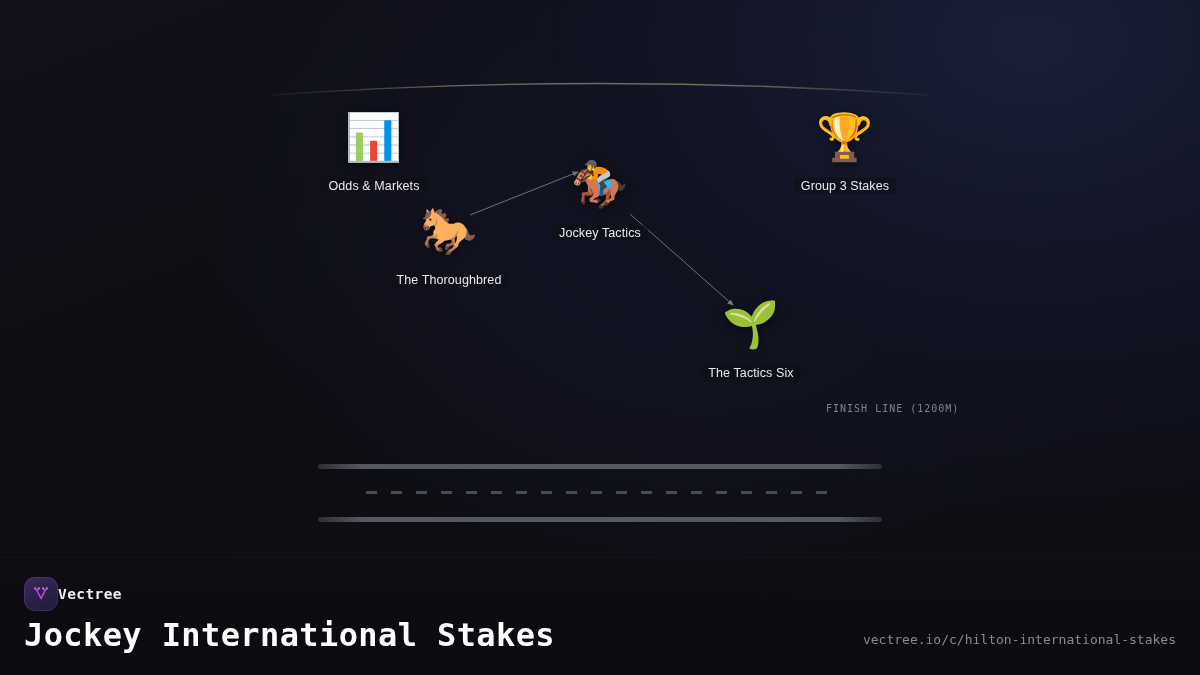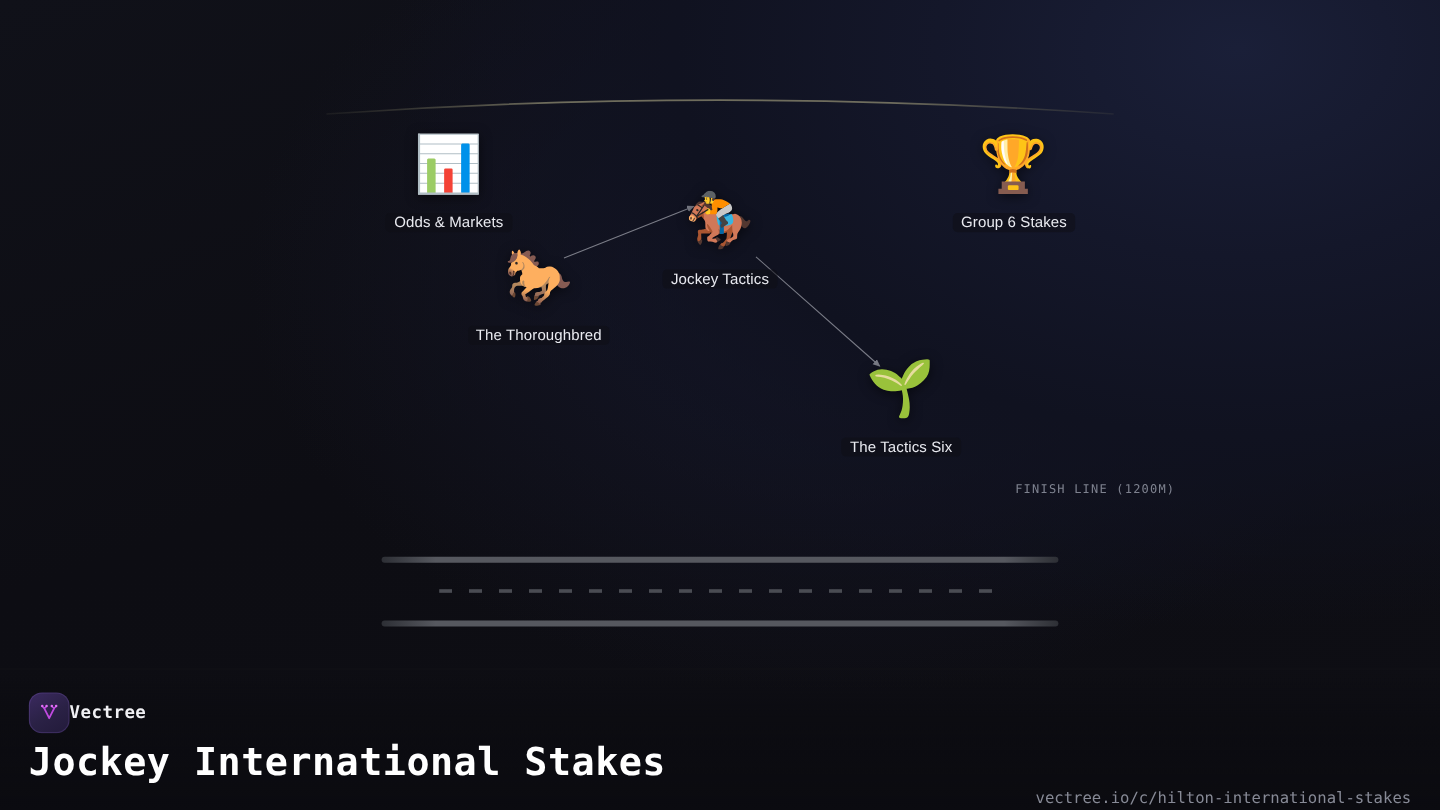--- a/index.html
+++ b/index.html
@@ -61,21 +61,20 @@
   
   #finish-line-caption {
     position: absolute;
     left: 826px;
     top: 403px;
     font-family: "DejaVu Sans Mono", monospace;
     font-size: 10px;
     letter-spacing: 1.0px;
     color: #7e828f;
     white-space: nowrap;
-    margin-left: 20px;
   }
 
   
   #race-track {
     position: absolute;
     left: 318px;
     top: 464px;
     width: 564px;
     height: 58px;
   }
@@ -148,21 +147,20 @@
     white-space: nowrap;
   }
   #page-url {
     position: absolute;
     right: 24px;
     top: 74px;
     font-family: "DejaVu Sans Mono", monospace;
     font-size: 13px;
     color: #878a96;
     white-space: nowrap;
-    margin-top: 26px;
   }
 </style>
 </head>
 <body>
 
 <div id="stage">
 
   <svg id="graph-svg" viewBox="0 0 1200 675">
     <defs>
       <marker id="arrowhead" markerWidth="7" markerHeight="7" refX="6" refY="3" orient="auto">
@@ -193,21 +191,21 @@
     <div class="node-label">The Thoroughbred</div>
   </div>
 
   <div class="node" style="left:600px; top:198px;">
     <div class="node-emoji">🏇</div>
     <div class="node-label">Jockey Tactics</div>
   </div>
 
   <div class="node" style="left:845px; top:151px;">
     <div class="node-emoji">🏆</div>
-    <div class="node-label">Group 6 Stakes</div>
+    <div class="node-label">Group 3 Stakes</div>
   </div>
 
   <div class="node" style="left:751px; top:338px;">
     <div class="node-emoji">🌱</div>
     <div class="node-label">The Tactics Six</div>
   </div>
 
   <div id="finish-line-caption">FINISH LINE (1200M)</div>
 
   <div id="race-track">

